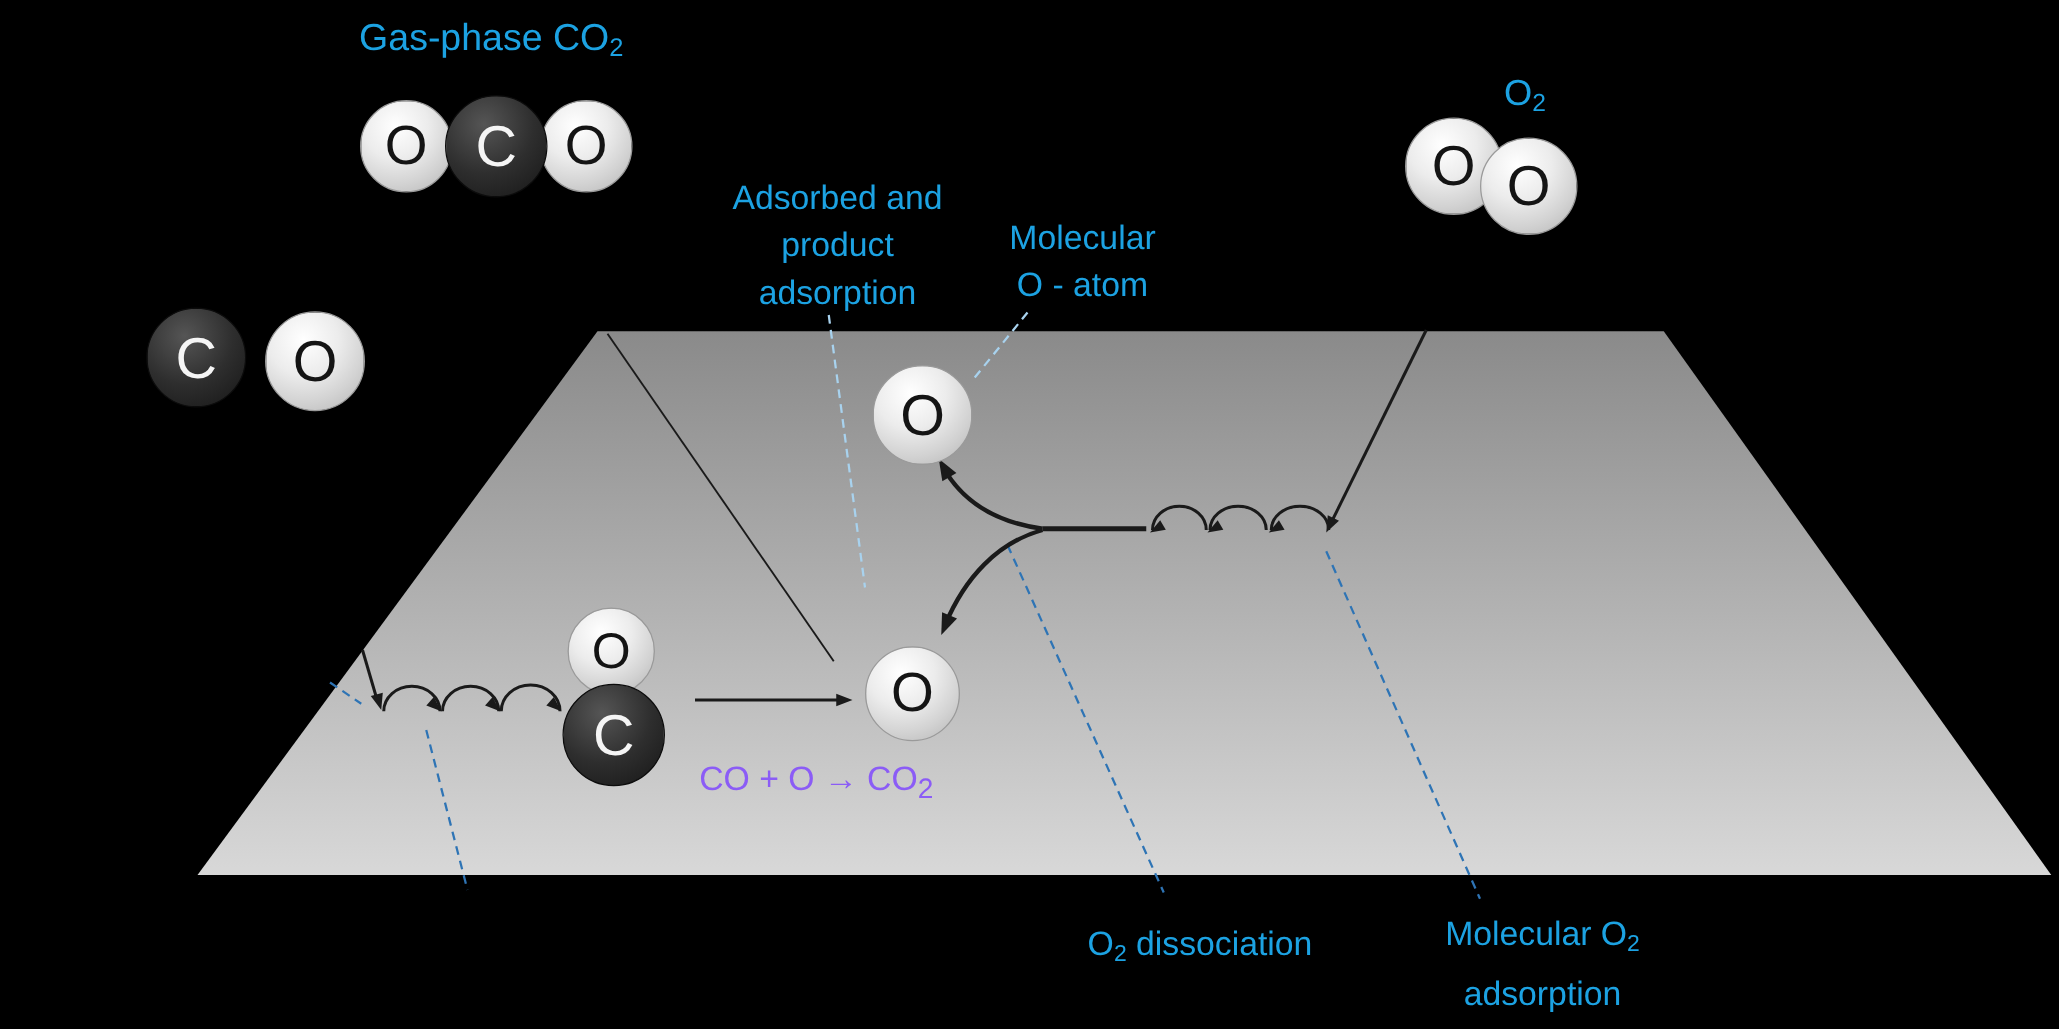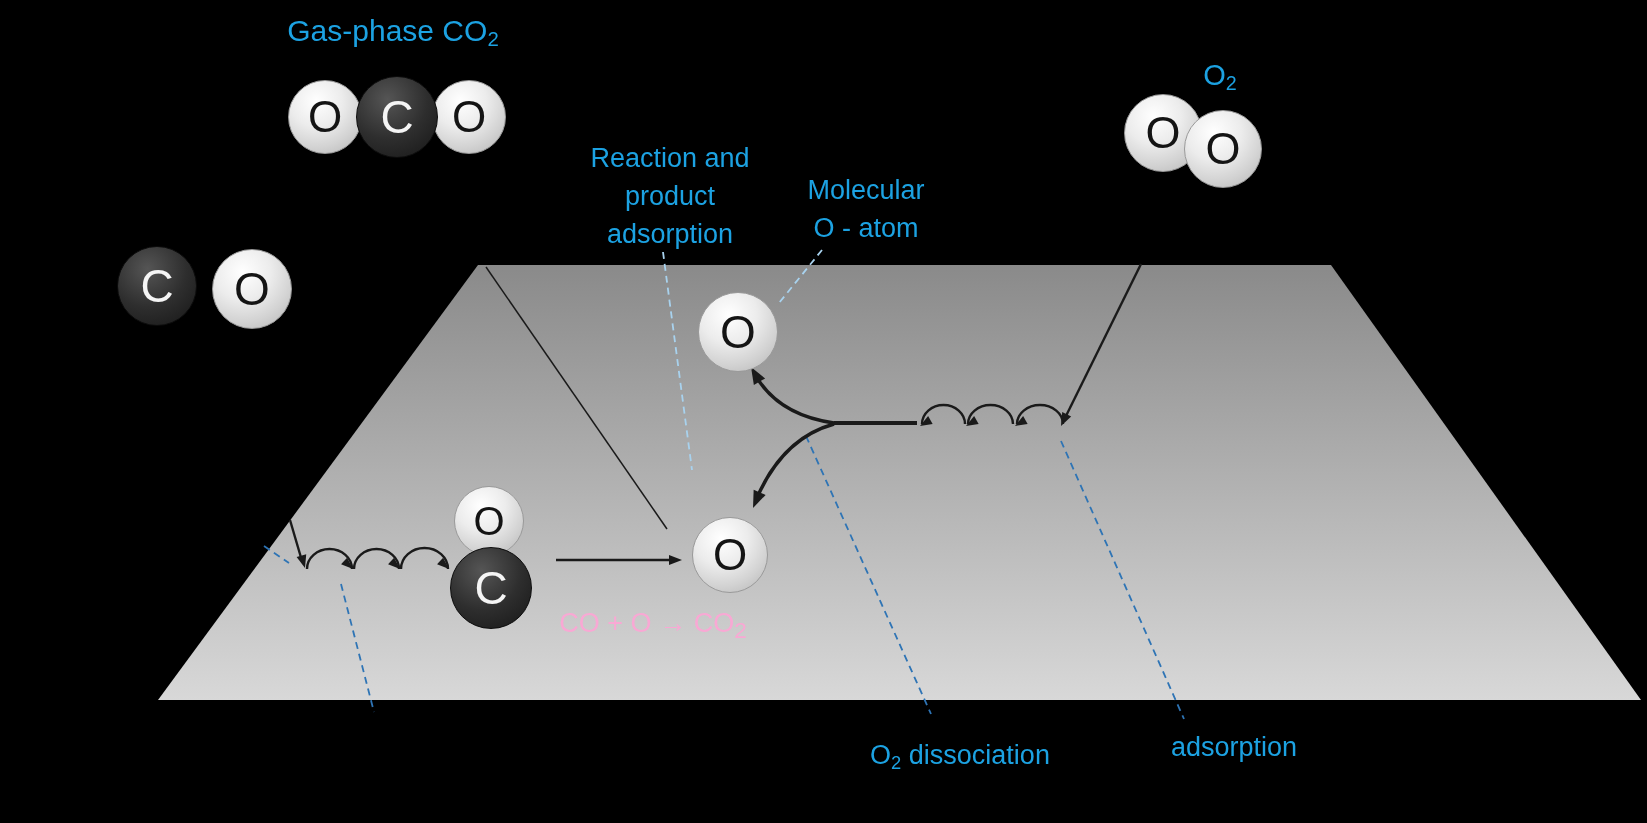--- a/index.html
+++ b/index.html
@@ -38,21 +38,21 @@
     border:1px solid #9a9a9a;
     color:#141414;
   }
   .atom.dark{
     background:radial-gradient(circle at 38% 28%, #555555 0%, #2e2e2e 52%, #161616 100%);
     border:1px solid #0c0c0c;
     color:#f5f5f5;
   }
   .eq{
     position:absolute;
-    color:#f9a8d4;
+    color:#8b5cf6;
     font-size:27px;
     font-weight:400;
     transform:translateX(-50%);
     white-space:nowrap;
   }
 </style>
 </head>
 <body>
 
 <div id="canvas">
@@ -143,37 +143,40 @@
 
   <div class="label" style="left:393px;top:12px;font-size:30px;">
     <span>Gas-phase CO</span><sub>2</sub>
   </div>
 
   <div class="label" style="left:1220px;top:56px;font-size:29px;">
     <span>O</span><sub>2</sub>
   </div>
 
   <div class="label" style="left:670px;top:139px;">
-    <div>Reaction and</div>
+    <div>Adsorbed and</div>
     <div>product</div>
     <div>adsorption</div>
   </div>
 
   <div class="label" style="left:866px;top:171px;">
     <div>Molecular</div>
     <div>O - atom</div>
   </div>
 
 
 
   <div class="label" style="left:960px;top:736px;">
     <span>O</span><sub>2</sub><span> dissociation</span>
   </div>
 
   <div class="label" style="left:1234px;top:727px;line-height:40px;">
+    <div>
+      <span>Molecular O</span><sub>2</sub>
+    </div>
     <div>adsorption</div>
   </div>
 
   <div class="eq" style="left:653px;top:608px;">
     <span>CO + O → CO</span><sub>2</sub>
   </div>
 
 </div>
 
 </body></html>

